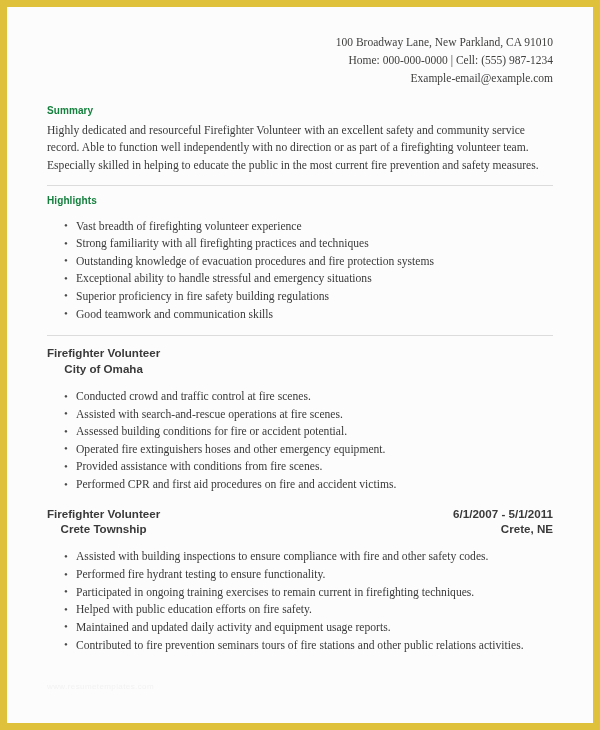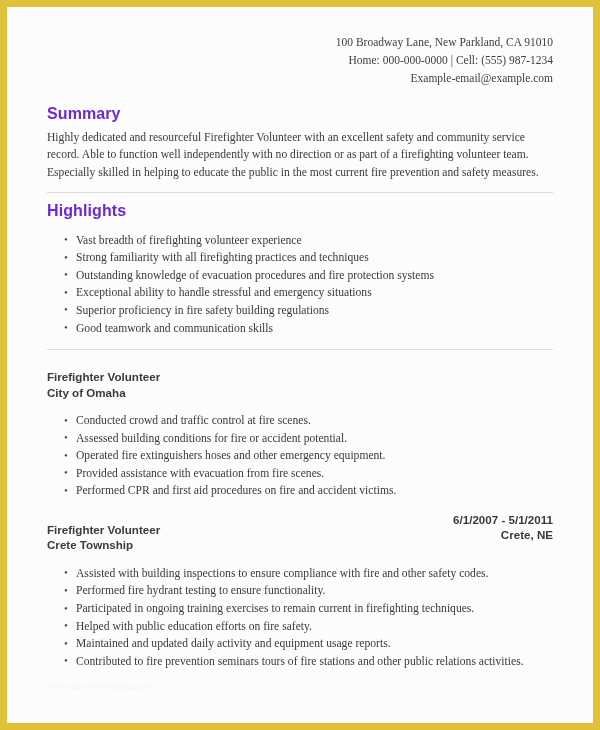--- a/index.html
+++ b/index.html
@@ -55,22 +55,22 @@
 
   
   .divider {
     border: 0;
     border-top: 1px solid #dcdcdc;
     margin: 0 0 9px 0;
   }
   .section-title {
     font-family: "Liberation Sans", sans-serif;
     font-weight: bold;
-    font-size: 16px;
-    color: #6d28d9;
+    font-size: 10px;
+    color: #15803d;
     margin: 0 0 6px 0;
     letter-spacing: 0.1px;
   }
   .section {
     margin-bottom: 11px;
   }
   .summary-text {
     font-size: 11.6px;
     color: #3a3a3a;
     line-height: 1.47;
@@ -108,21 +108,21 @@
     display: flex;
     justify-content: space-between;
     align-items: flex-start;
     font-family: "Liberation Sans", sans-serif;
     font-weight: bold;
     font-size: 11.6px;
     color: #3a3a3a;
     line-height: 1.33;
     margin-bottom: 9px;
   }
-  .job-header .left { text-align: left; margin-top: 10px; }
+  .job-header .left { text-align: center; }
   .job-header .right { text-align: right; }
   .job-line { display: block; }
 
   .job-bullets {
     margin-bottom: 18px;
   }
   .job-bullets li {
     padding-left: 22px;
     line-height: 1.62;
   }
@@ -180,23 +180,24 @@
 
       <div class="job">
         <div class="job-header">
           <div class="left">
             <span class="job-line">Firefighter Volunteer</span>
             <span class="job-line">City of Omaha</span>
           </div>
         </div>
         <ul class="bullets job-bullets">
           <li>Conducted crowd and traffic control at fire scenes.</li>
+          <li>Assisted with search-and-rescue operations at fire scenes.</li>
           <li>Assessed building conditions for fire or accident potential.</li>
           <li>Operated fire extinguishers hoses and other emergency equipment.</li>
-          <li>Provided assistance with evacuation from fire scenes.</li>
+          <li>Provided assistance with conditions from fire scenes.</li>
           <li>Performed CPR and first aid procedures on fire and accident victims.</li>
         </ul>
       </div>
 
       <div class="job">
         <div class="job-header">
           <div class="left">
             <span class="job-line">Firefighter Volunteer</span>
             <span class="job-line">Crete Township</span>
           </div>

